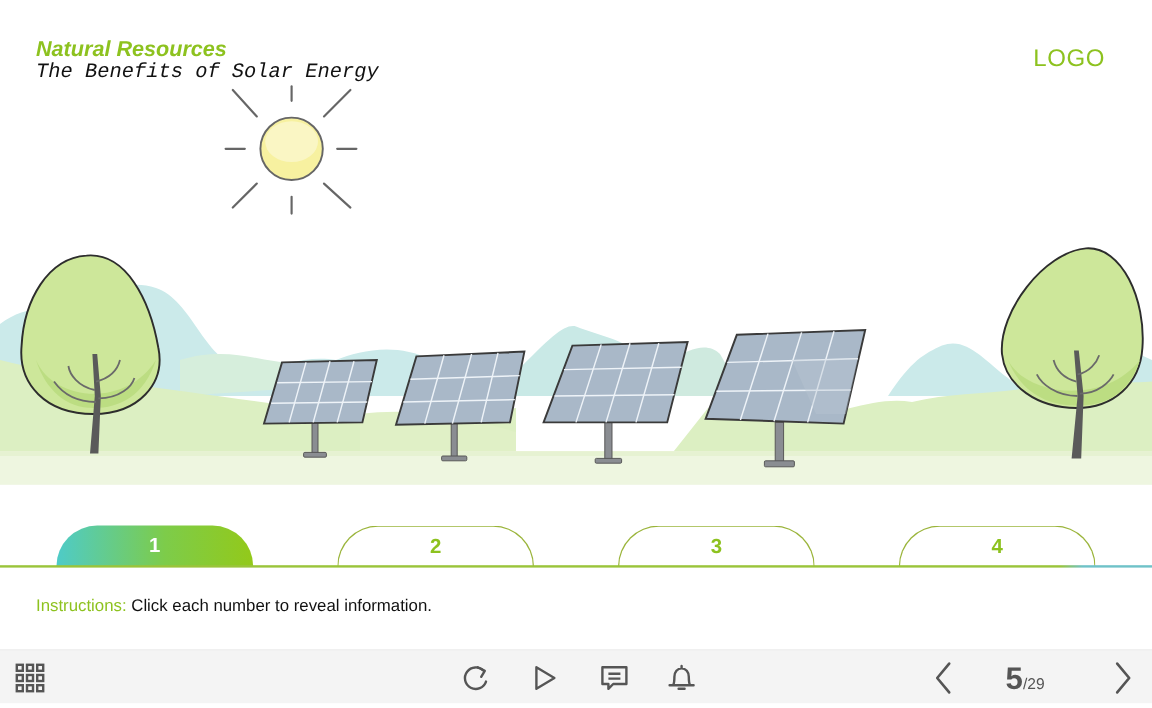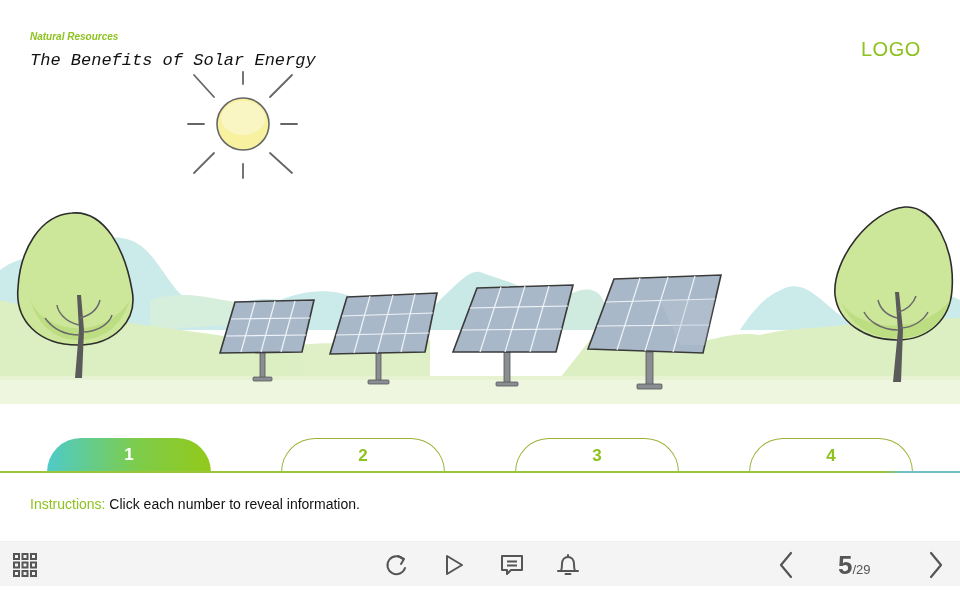--- a/index.html
+++ b/index.html
@@ -1,19 +1,19 @@
 <!DOCTYPE html>
 <html><head>
 <meta charset="utf-8">
 <style>
   * { box-sizing: border-box; margin: 0; padding: 0; }
   html, body { width: 960px; height: 590px; overflow: hidden; background: #ffffff; }
   body { position: relative; font-family: "Liberation Sans", sans-serif; color: #1a1a1a; }
 
-  .header-subtitle { position: absolute; left: 30px; top: 31px; font-size: 10px; font-weight: bold; font-style: italic; color: #8dc21f; }
+  .header-subtitle { position: absolute; left: 30px; top: 31px; font-size: 18px; font-weight: bold; font-style: italic; color: #8dc21f; }
   .header-title { position: absolute; left: 30px; top: 51px; font-size: 17px; font-style: italic; color: #111; font-family: Liberation Mono, monospace; }
   .logo { position: absolute; left: 861px; top: 38px; font-size: 20px; color: #8dc21f; letter-spacing: 0.5px; text-align: center; }
 
   .scene { position: absolute; left: 0; top: 60px; width: 960px; height: 350px; }
   .scene svg { display: block; }
 
   .tabs { position: absolute; left: 0; top: 438px; width: 960px; height: 36px; }
   .baseline { position: absolute; left: 0; top: 471px; width: 960px; height: 2px;
     background: linear-gradient(to right, #9ac43a 0%, #9ac43a 92%, #6fc2c8 94%, #6fc2c8 100%); }
   .tab { position: absolute; top: 0; width: 164px; height: 34px; border: 1.5px solid #9ab43a; border-bottom: none;

